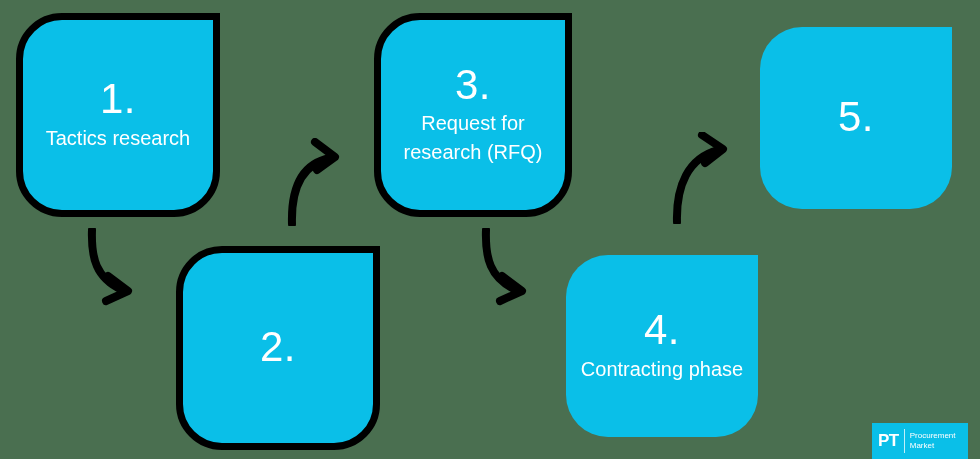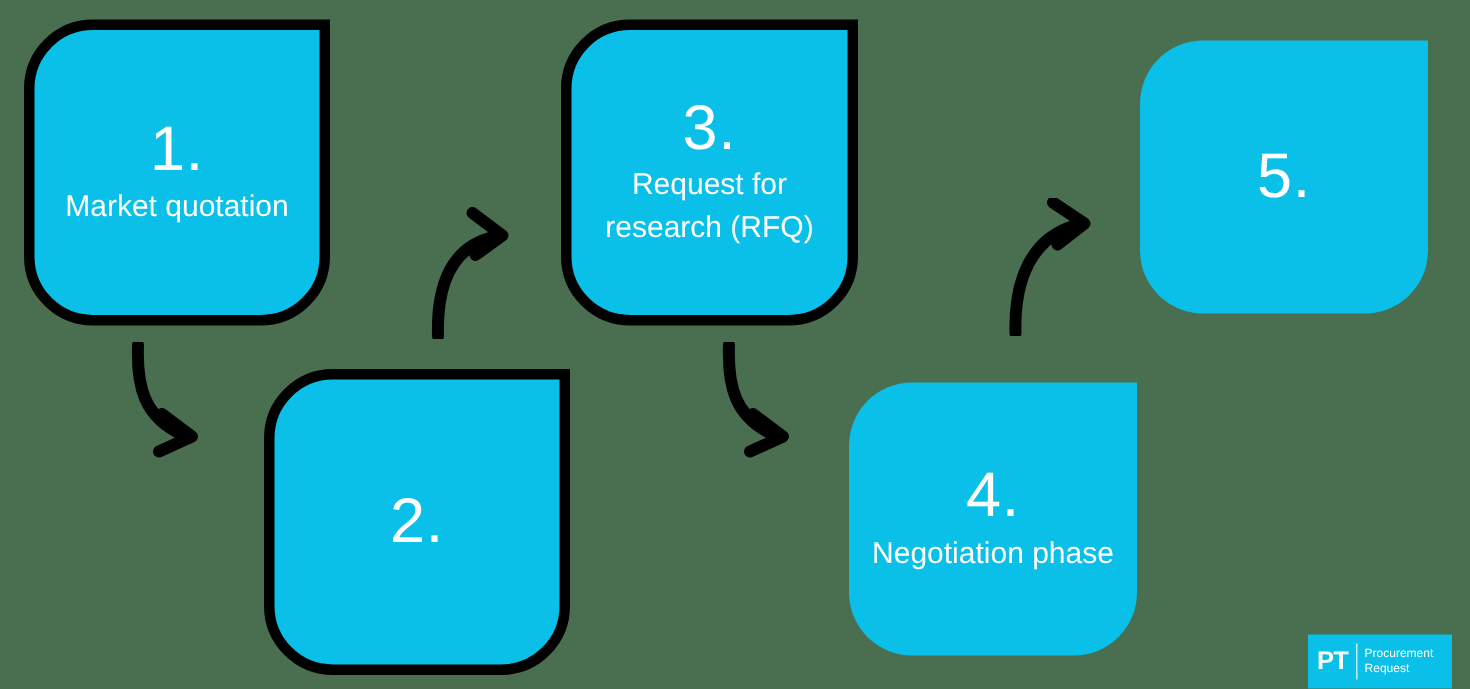--- a/index.html
+++ b/index.html
@@ -103,35 +103,35 @@
     line-height: 1.25;
   }
 </style>
 </head>
 <body>
 
 <div id="canvas">
 
   <div class="step-box outlined" id="box-1">
     <div class="step-num">1.</div>
-    <div class="step-label">Market quotation</div>
+    <div class="step-label">Tactics research</div>
   </div>
 
   <div class="step-box outlined" id="box-2">
     <div class="step-num">2.</div>
   </div>
 
   <div class="step-box outlined" id="box-3">
     <div class="step-num">3.</div>
     <div class="step-label">Request for research (RFQ)</div>
   </div>
 
   <div class="step-box" id="box-4">
     <div class="step-num">4.</div>
-    <div class="step-label">Negotiation phase</div>
+    <div class="step-label">Contracting phase</div>
   </div>
 
   <div class="step-box" id="box-5">
     <div class="step-num">5.</div>
   </div>
 
   <svg class="arrow" id="arrow-1-2" width="90" height="85" viewBox="0 0 90 85">
     <path d="M14,2 C13,30 18,50 44,62" stroke="#000" stroke-width="8" fill="none" stroke-linecap="round"></path>
     <path d="M30,48 L50,63 L28,73" stroke="#000" stroke-width="8" fill="none" stroke-linecap="round" stroke-linejoin="round"></path>
   </svg>
@@ -149,17 +149,17 @@
   <svg class="arrow" id="arrow-4-5" width="90" height="92" viewBox="0 0 90 92">
     <path d="M9,90 C8,54 20,26 50,18" stroke="#000" stroke-width="8" fill="none" stroke-linecap="round"></path>
     <path d="M34,3 L55,17 L37,31" stroke="#000" stroke-width="8" fill="none" stroke-linecap="round" stroke-linejoin="round"></path>
   </svg>
 
   <div id="logo">
     <div id="logo-mark">PT</div>
     <div id="logo-divider"></div>
     <div id="logo-words">
       <span>Procurement</span>
-      <span>Request</span>
+      <span>Market</span>
     </div>
   </div>
 
 </div>
 
 </body></html>

